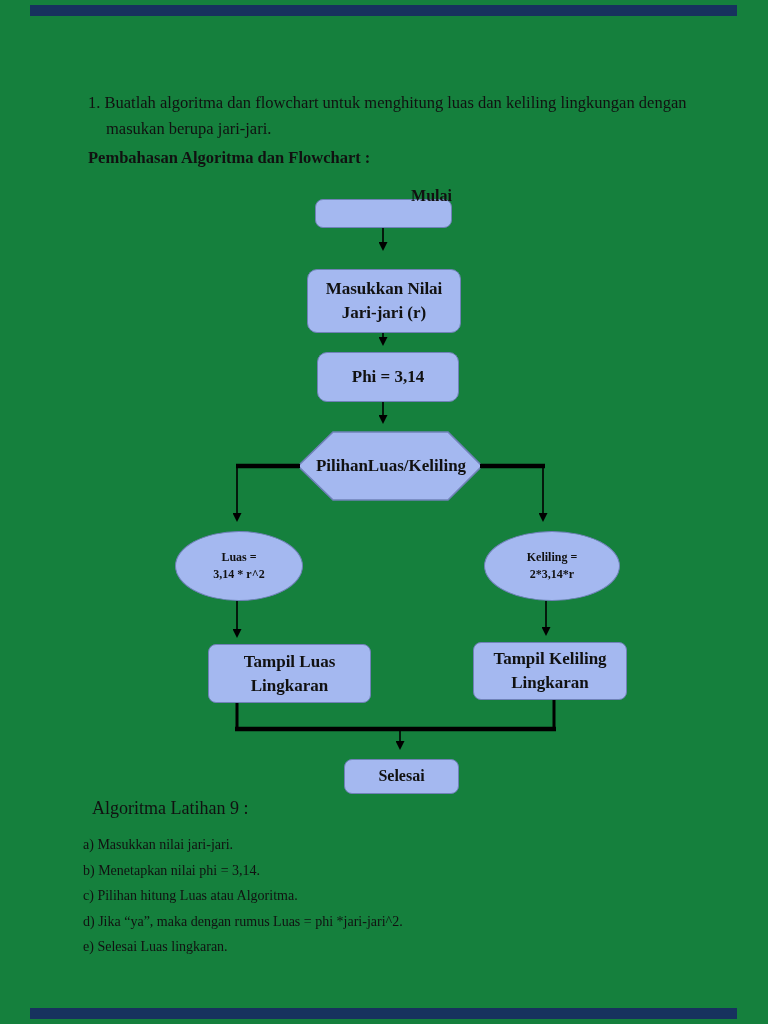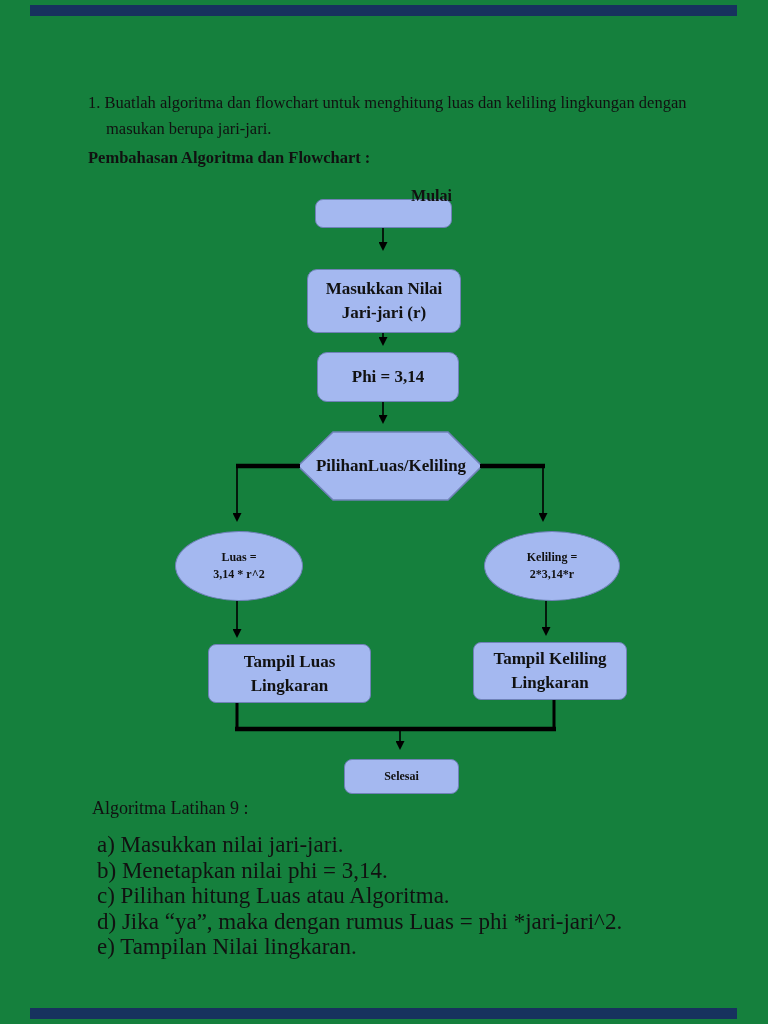--- a/index.html
+++ b/index.html
@@ -88,23 +88,23 @@
   }
 
   .algo-heading {
     position: absolute;
     left: 92px;
     top: 798px;
     font-size: 18px;
   }
   .algo-list {
     position: absolute;
-    left: 97px;
+    left: 83px;
     top: 832px;
-    font-size: 23px;
+    font-size: 14px;
     line-height: 25.5px;
   }
   .algo-list div { white-space: nowrap; }
 </style>
 </head>
 <body>
 
 <div class="page">
 
   <div class="edge-bar top"></div>
@@ -169,26 +169,26 @@
   <div class="shape rounded-sm" style="left:172px; top:644px; width:163px; height:59px;margin-left:36px;">
     <span>Tampil Luas</span>
     <span>Lingkaran</span>
   </div>
 
   <div class="shape rounded-sm" style="left:473px; top:642px; width:154px; height:58px;">
     <span>Tampil Keliling</span>
     <span>Lingkaran</span>
   </div>
 
-  <div class="shape rounded-sm" style="left:344px; top:759px; width:115px; height:35px; font-size:12px;">
+  <div class="shape rounded-sm" style="left:344px; top:759px; width:115px; height:35px; font-size:16px;">
     <span>Selesai</span>
   </div>
 
   <div class="algo-heading">Algoritma Latihan 9 :</div>
   <div class="algo-list">
     <div>a) Masukkan nilai jari-jari.</div>
     <div>b) Menetapkan nilai phi = 3,14.</div>
     <div>c) Pilihan hitung Luas atau Algoritma.</div>
     <div>d) Jika “ya”, maka dengan rumus Luas = phi *jari-jari^2.</div>
-    <div>e) Tampilan Nilai lingkaran.</div>
+    <div>e) Selesai Luas lingkaran.</div>
   </div>
 
 </div>
 
 </body></html>

